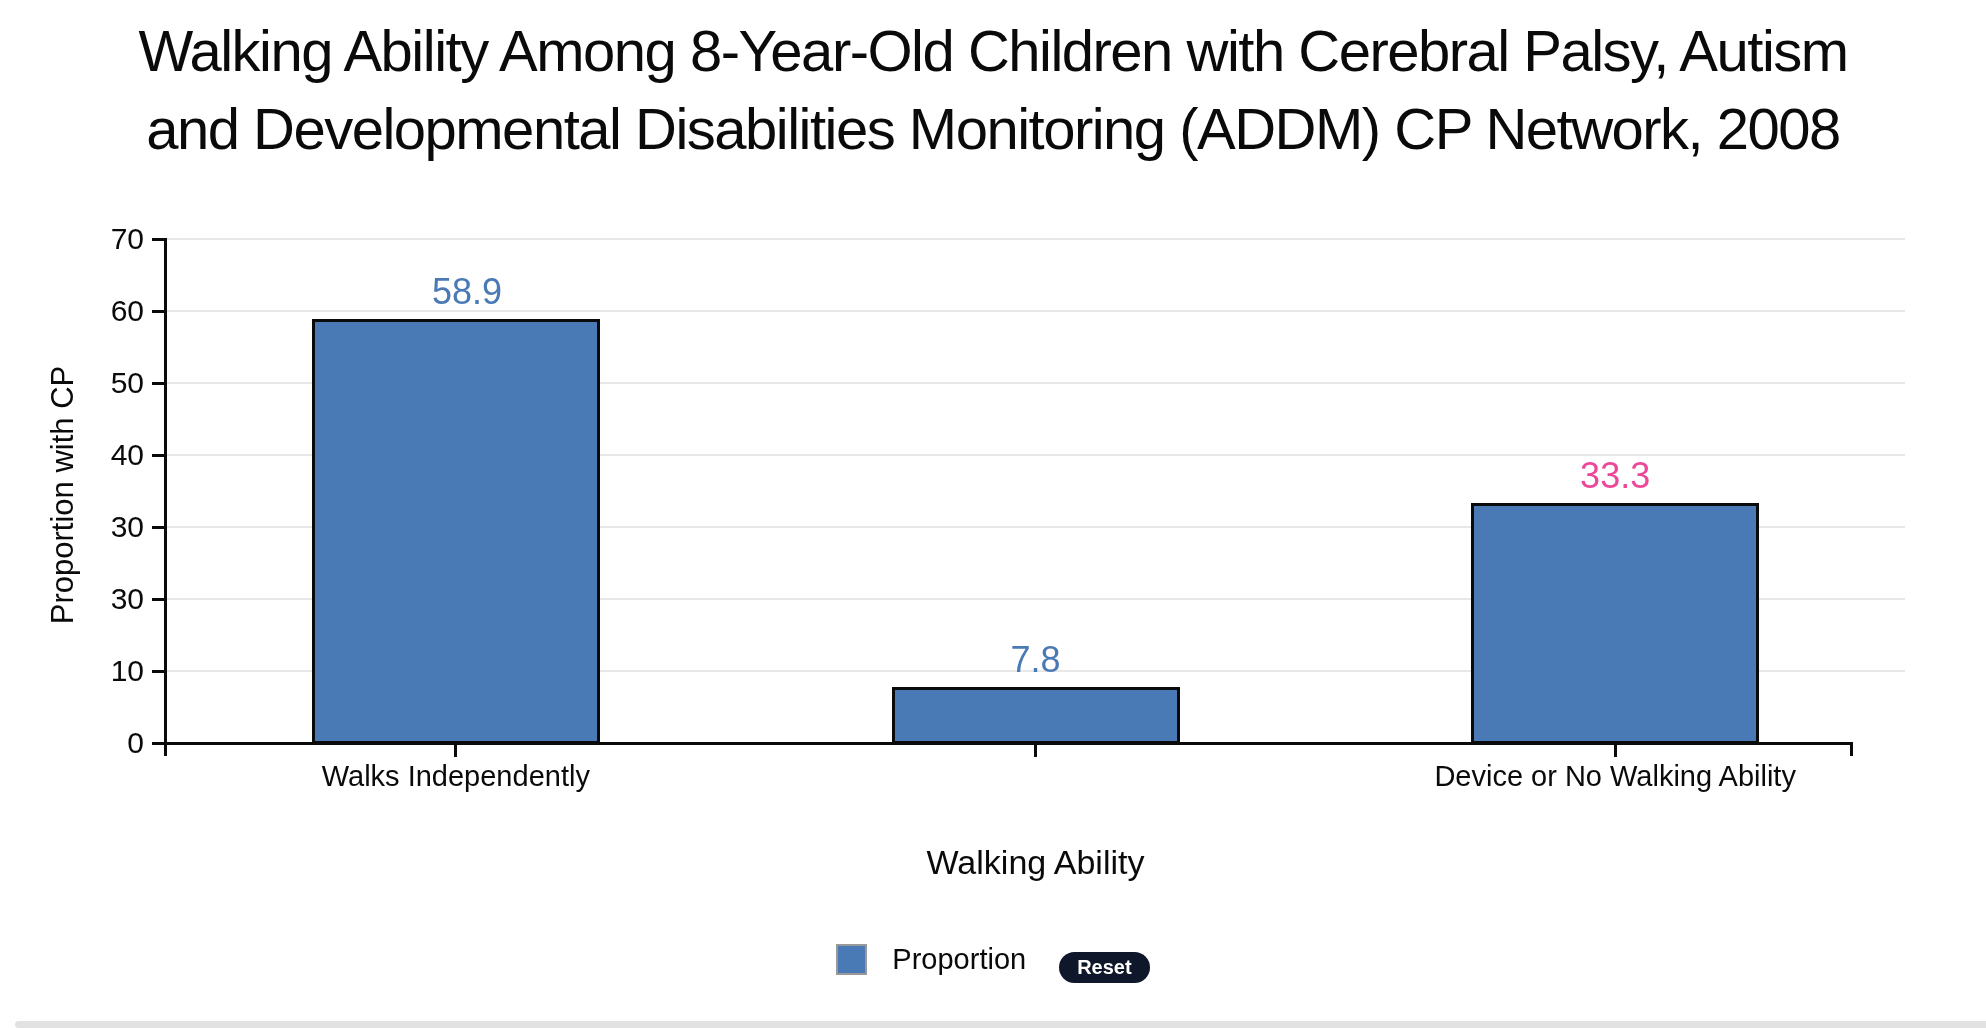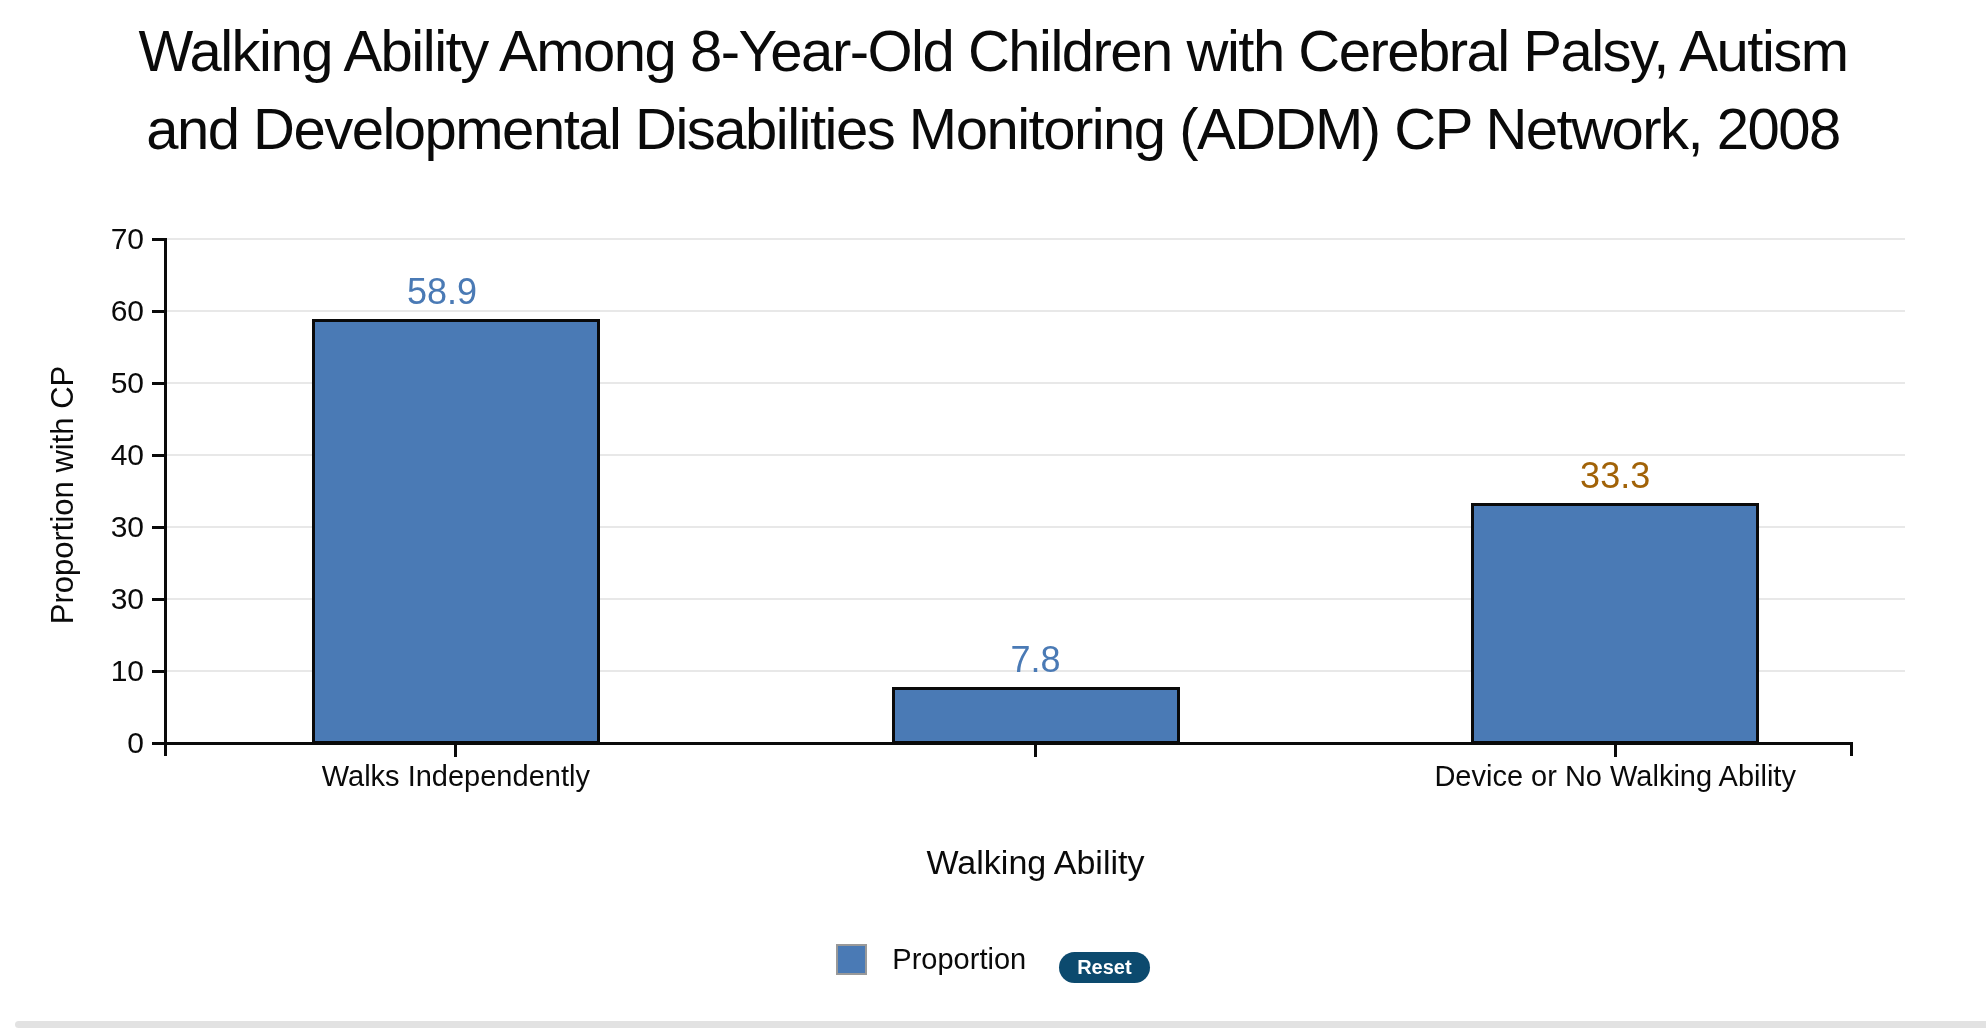--- a/index.html
+++ b/index.html
@@ -89,35 +89,35 @@
       <div class="axis-line" style="left: 152px; width: 12px; top: 381.5px; height: 3px; background: rgb(10, 10, 10);"></div>
       <div class="ytick-label" style="left: 44px; top: 365px;">50</div>
       <div class="axis-line" style="left: 152px; width: 12px; top: 309.5px; height: 3px; background: rgb(10, 10, 10);"></div>
       <div class="ytick-label" style="left: 44px; top: 293px;">60</div>
       <div class="axis-line" style="left: 152px; width: 12px; top: 237.5px; height: 3px; background: rgb(10, 10, 10);"></div>
       <div class="ytick-label" style="left: 44px; top: 221px;">70</div>
       <div class="axis-line" style="left: 164px; top: 238px; width: 3px; height: 518px; background: rgb(10, 10, 10);"></div>
       <div class="axis-line" style="left: 164px; top: 742px; width: 1689px; height: 3px; background: rgb(10, 10, 10);"></div>
       <div class="axis-line" style="left: 1850px; top: 743px; width: 3px; height: 13px; background: rgb(10, 10, 10);"></div>
       <div class="bar" style="left: 311.833px; width: 288px; top: 318.92px; height: 425.08px; background: rgb(74, 122, 181); border: 3px solid rgb(10, 10, 10);"></div>
-      <div class="bar-value" style="left: 292px; width: 300px; top: 270.92px; color: rgb(74, 122, 181);">58.9</div>
+      <div class="bar-value" style="left: 317px; width: 300px; top: 270.92px; color: rgb(74, 122, 181);">58.9</div>
       <div class="axis-line" style="left: 454.333px; top: 744px; width: 3px; height: 13px; background: rgb(10, 10, 10);"></div>
       <div class="xtick-label" style="left: 165.833px; width: 580px; top: 760px;">Walks Independently</div>
       <div class="bar" style="left: 891.5px; width: 288px; top: 686.84px; height: 57.16px; background: rgb(74, 122, 181); border: 3px solid rgb(10, 10, 10);"></div>
       <div class="bar-value" style="left: 885.5px; width: 300px; top: 638.84px; color: rgb(74, 122, 181);">7.8</div>
       <div class="axis-line" style="left: 1034px; top: 744px; width: 3px; height: 13px; background: rgb(10, 10, 10);"></div>
       <div class="bar" style="left: 1471.17px; width: 288px; top: 503.24px; height: 240.76px; background: rgb(74, 122, 181); border: 3px solid rgb(10, 10, 10);"></div>
-      <div class="bar-value" style="left: 1465.17px; width: 300px; top: 455.24px; color: #a16207;">33.3</div>
+      <div class="bar-value" style="left: 1465.17px; width: 300px; top: 455.24px; color: #ec4899;">33.3</div>
       <div class="axis-line" style="left: 1613.67px; top: 744px; width: 3px; height: 13px; background: rgb(10, 10, 10);"></div>
       <div class="xtick-label" style="left: 1325.17px; width: 580px; top: 760px;">Device or No Walking Ability</div>
     </div>
 
   <div class="x-axis-title">Walking Ability</div>
 
   <div class="legend-row">
     <span class="legend-swatch" style="background: rgb(74, 122, 181); border-color: rgb(153, 153, 153);"></span>
     <span class="legend-label">Proportion</span>
-    <button class="reset-button" style="background: #0c4a6e; color: rgb(255, 255, 255); margin-top: 16px;">Reset</button>
+    <button class="reset-button" style="background: #0f172a; color: rgb(255, 255, 255); margin-top: 16px;">Reset</button>
   </div>
 
   <div class="bottom-strip"></div>
 
 </div>
 
 </body></html>

